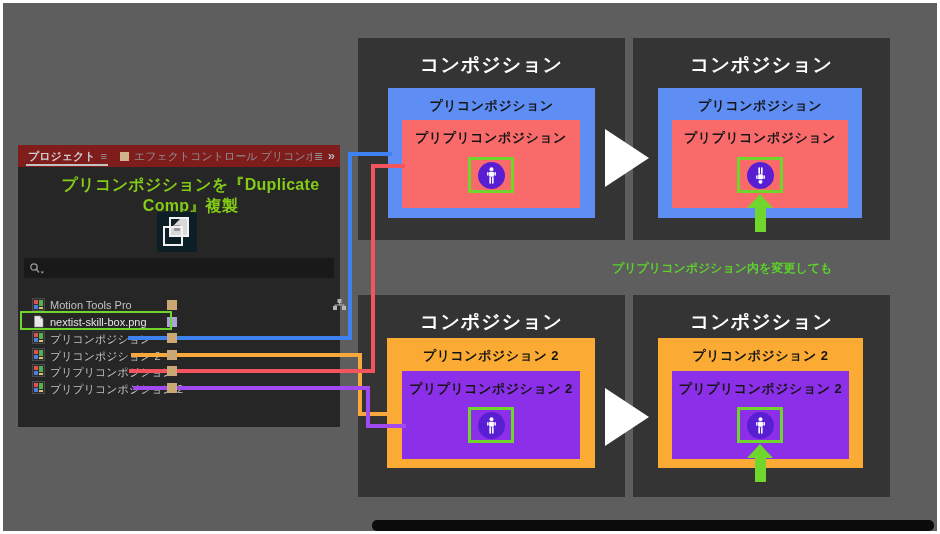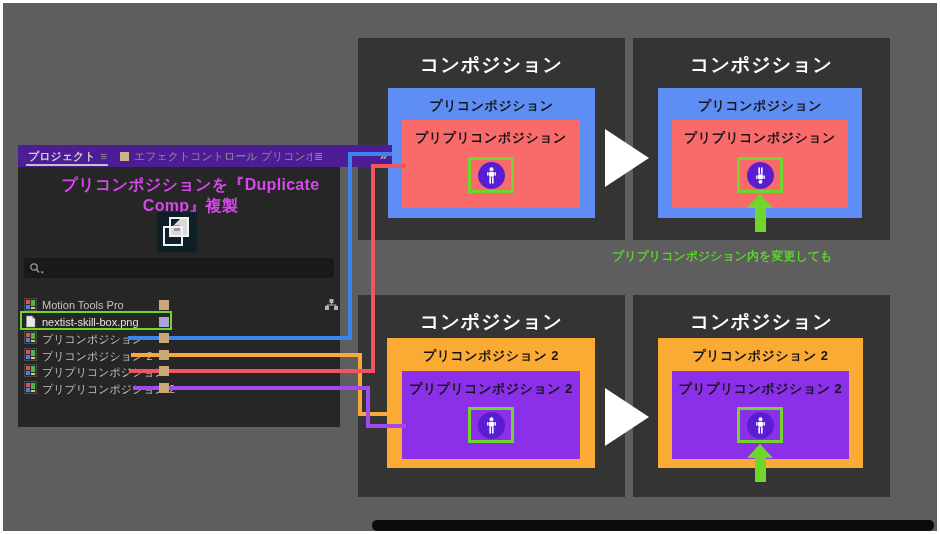--- a/index.html
+++ b/index.html
@@ -26,21 +26,21 @@
   
   .uparrow{position:absolute;width:26px;height:38px;}
   .uparrow .head{width:26px;height:14px;clip-path:polygon(50% 0,0 100%,100% 100%);}
   .uparrow .shaft{width:11px;height:24px;margin:0 auto;}
   
   .note{position:absolute;left:612px;top:248px;font-size:12px;font-weight:bold;line-height:17px;}
   
   .seg{position:absolute;z-index:1;}
   
   .panel{position:absolute;left:18px;top:145px;width:322px;height:282px;background:#262626;}
-  .tabbar{position:absolute;left:0;top:0;width:374px;height:22px;background:#4c1d95;}
+  .tabbar{position:absolute;left:0;top:0;width:322px;height:22px;background:#7f1d1d;}
   .tab1{position:absolute;left:10px;top:0;height:22px;line-height:22px;
     color:#cfcfcf;font-size:11px;font-weight:bold;}
   .tab1 .menu{color:#9a9a9a;font-weight:normal;margin-left:5px;}
   .tab1-underline{position:absolute;left:8px;top:19px;width:82px;height:2px;background:#c2c2c2;}
   .tab2{position:absolute;left:102px;top:0;height:22px;display:flex;align-items:center;color:#8f8f8f;font-size:11px;}
   .tab2 .chip{width:9px;height:9px;margin-right:5px;display:inline-block;}
   .tab2 .lbl{max-width:178px;overflow:hidden;white-space:nowrap;display:inline-block;}
   .tab2 .menu{margin-left:2px;color:#8f8f8f;}
   .overflow{position:absolute;right:5px;top:0;height:22px;line-height:22px;color:#b5b5b5;font-size:13px;font-weight:bold;}
   .headline{position:absolute;left:0;top:30px;width:322px;text-align:center;
@@ -50,21 +50,21 @@
     display:flex;align-items:center;padding-left:5px;}
   .searchrow input{background:transparent;border:none;outline:none;color:#ccc;font-size:11px;width:260px;}
   .listhead{position:absolute;left:0;top:138px;width:322px;height:14px;background:#212121;
     border-top:1px solid #171717;border-bottom:1px solid #171717;color:#9a9a9a;font-size:10.5px;}
   .listhead .name{position:absolute;left:20px;top:1px;}
   .listhead .sort{position:absolute;left:204px;top:2px;color:#4a8fe8;font-size:8px;}
   .listhead .div1{position:absolute;left:216px;top:1px;color:#555;}
   .listhead .tagic{position:absolute;left:222px;top:1px;}
   .listhead .comment{position:absolute;left:242px;top:1px;}
   .rows{position:absolute;left:0;top:152px;width:322px;height:99px;}
-  .row{position:absolute;left:0;width:322px;height:16px;}
+  .row{position:absolute;left:8px;width:322px;height:16px;}
   .row .ricon{position:absolute;left:6px;top:1px;}
   .row .rlabel{position:absolute;left:24px;top:2px;font-size:11px;color:#c2c2c2;white-space:nowrap;}
   .row .bright{color:#e4e4e4;}
   .swatch{position:absolute;left:141px;top:3px;width:10px;height:10px;z-index:2;}
   .neticon{position:absolute;left:307px;top:2px;}
   .rowhl{position:absolute;left:2px;top:166px;width:152px;height:19px;border:2px solid #70d52d;z-index:2;}
   
   .bottombar{position:absolute;left:372px;top:520px;width:562px;height:11px;border-radius:5px;}
 </style>
 </head>
@@ -165,39 +165,39 @@
 
   <div class="uparrow" style="left:747px;top:194px;">
     <div class="head" style="background-color: rgb(112, 213, 45);"></div>
       <div class="shaft" style="background-color: rgb(112, 213, 45);"></div>
   </div>
   <div class="uparrow" style="left:747px;top:444px;">
     <div class="head" style="background-color: rgb(112, 213, 45);"></div>
       <div class="shaft" style="background-color: rgb(112, 213, 45);"></div>
   </div>
 
-  <div class="note" style="color: rgb(92, 211, 42);">
+  <div class="note" style="color: rgb(92, 211, 42); margin-top: 12px;">
     <div>プリプリコンポジション内を変更しても</div>
   </div>
 
   <div class="panel">
     <div class="tabbar">
       <div class="tab1">
         <span>プロジェクト</span><span class="menu">≡</span>
       </div>
       <div class="tab1-underline"></div>
       <div class="tab2">
         <span class="chip" style="background-color: rgb(207, 179, 139);"></span>
         <span class="lbl">エフェクトコントロール プリコンポジシ</span>
         <span class="menu">≣</span>
       </div>
       <div class="overflow">»</div>
     </div>
 
-    <div class="headline" style="color: #d946ef; padding-left: 23px;">プリコンポジションを『Duplicate Comp』複製</div>
+    <div class="headline" style="color: #84cc16; padding-left: 23px;">プリコンポジションを『Duplicate Comp』複製</div>
 
     <div class="dupicon">
       <svg width="40" height="40">
         <rect x="13" y="6" width="18" height="18" fill="#d9d9d9" stroke="#f2f2f2" stroke-width="2"></rect>
         <path d="M14 7 L23 7 L14 16 Z" fill="#0c1f26"></path>
         <rect x="17" y="13" width="6" height="6" fill="#9a9a9a"></rect>
         <rect x="7" y="15" width="18" height="18" fill="none" stroke="#f2f2f2" stroke-width="2"></rect>
       </svg>
     </div>
 

